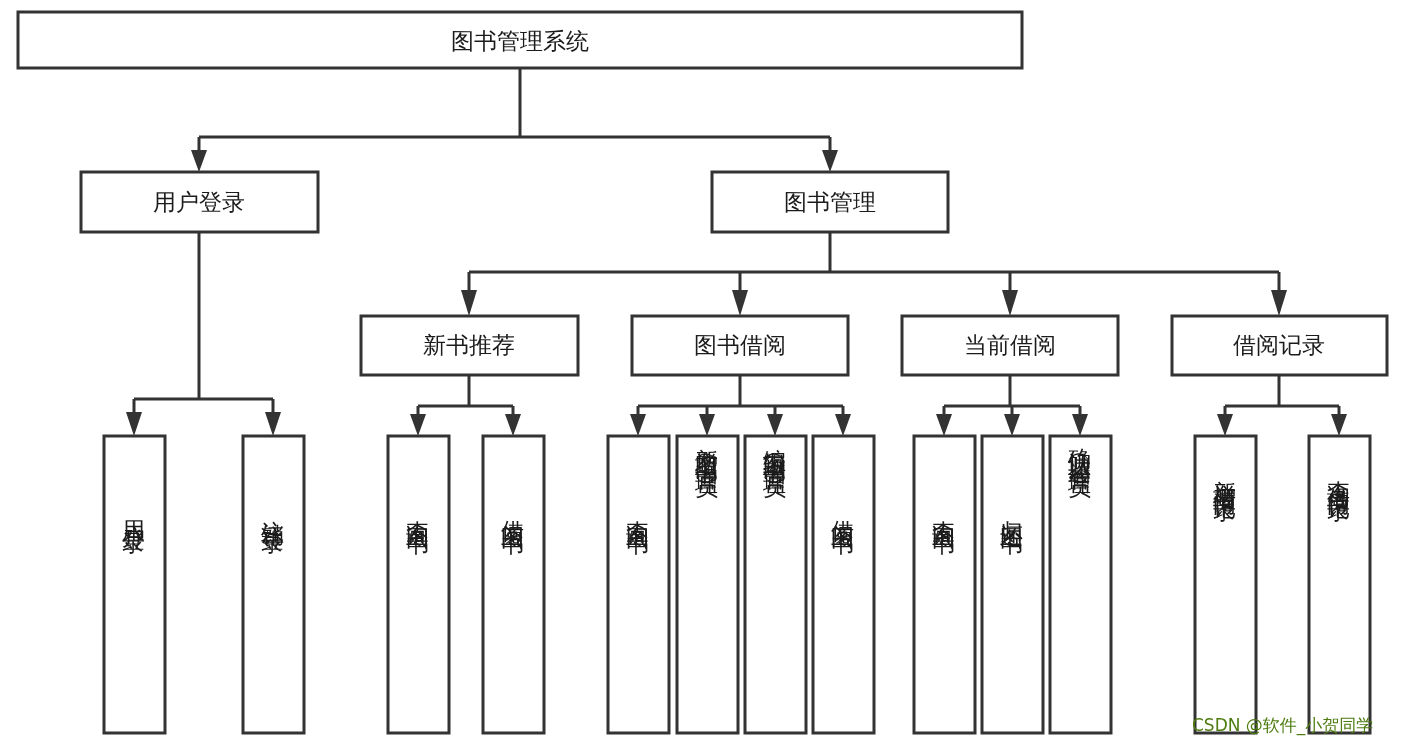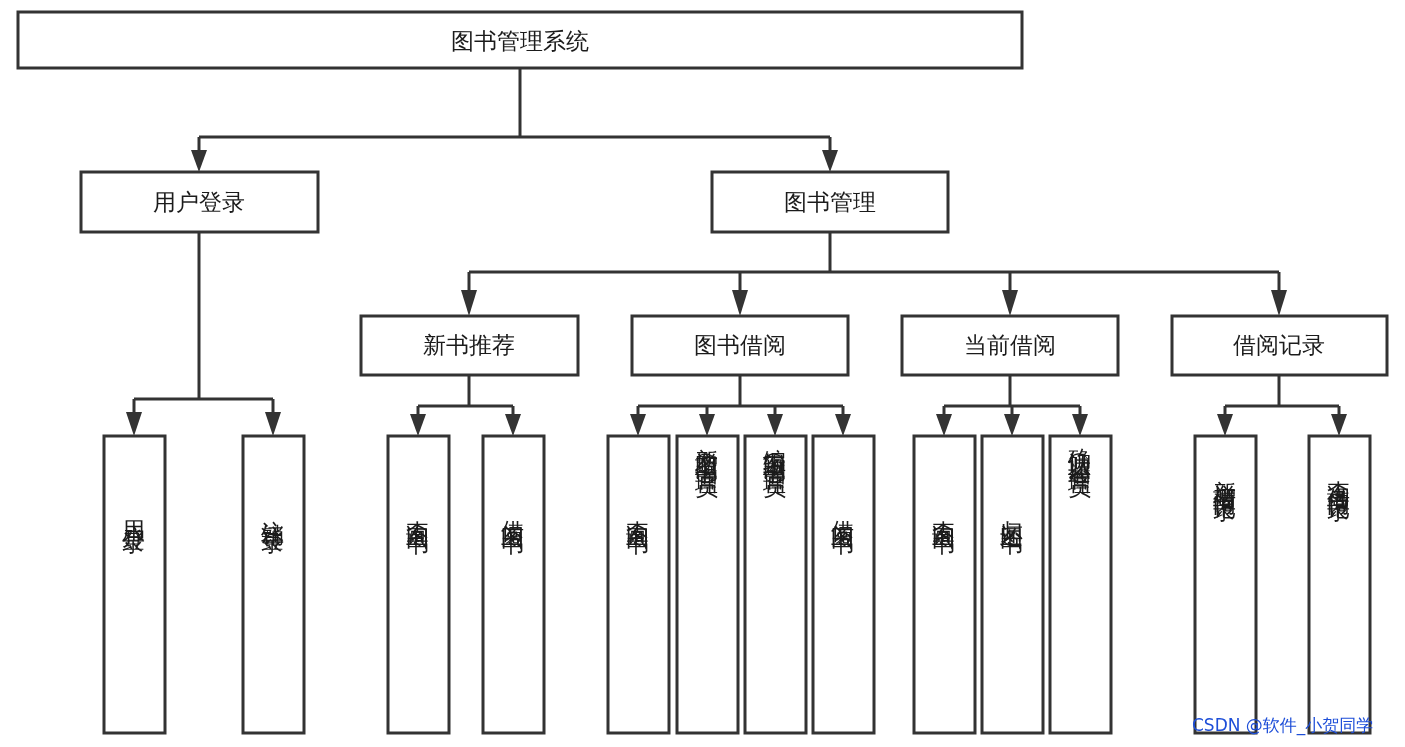--- a/index.html
+++ b/index.html
@@ -23,21 +23,21 @@
     writing-mode:vertical-rl;
     glyph-orientation-vertical:0;
     letter-spacing:4px;
   }
   .link-line{stroke:#333333;stroke-width:3;fill:none;stroke-linecap:butt;}
   .arrow-head{fill:#333333;stroke:none;}
   .watermark{
     position:absolute;
     font-family:"DejaVu Sans","Liberation Sans",sans-serif;
     font-size:17px;
-    color:#1d4ed8;
+    color:#4d7c0f;
     white-space:nowrap;
     pointer-events:none;
   }
 </style>
 </head>
 <body>
 
 <div id="canvas">
 
   <svg class="diagram" viewBox="0 0 1405 747">

